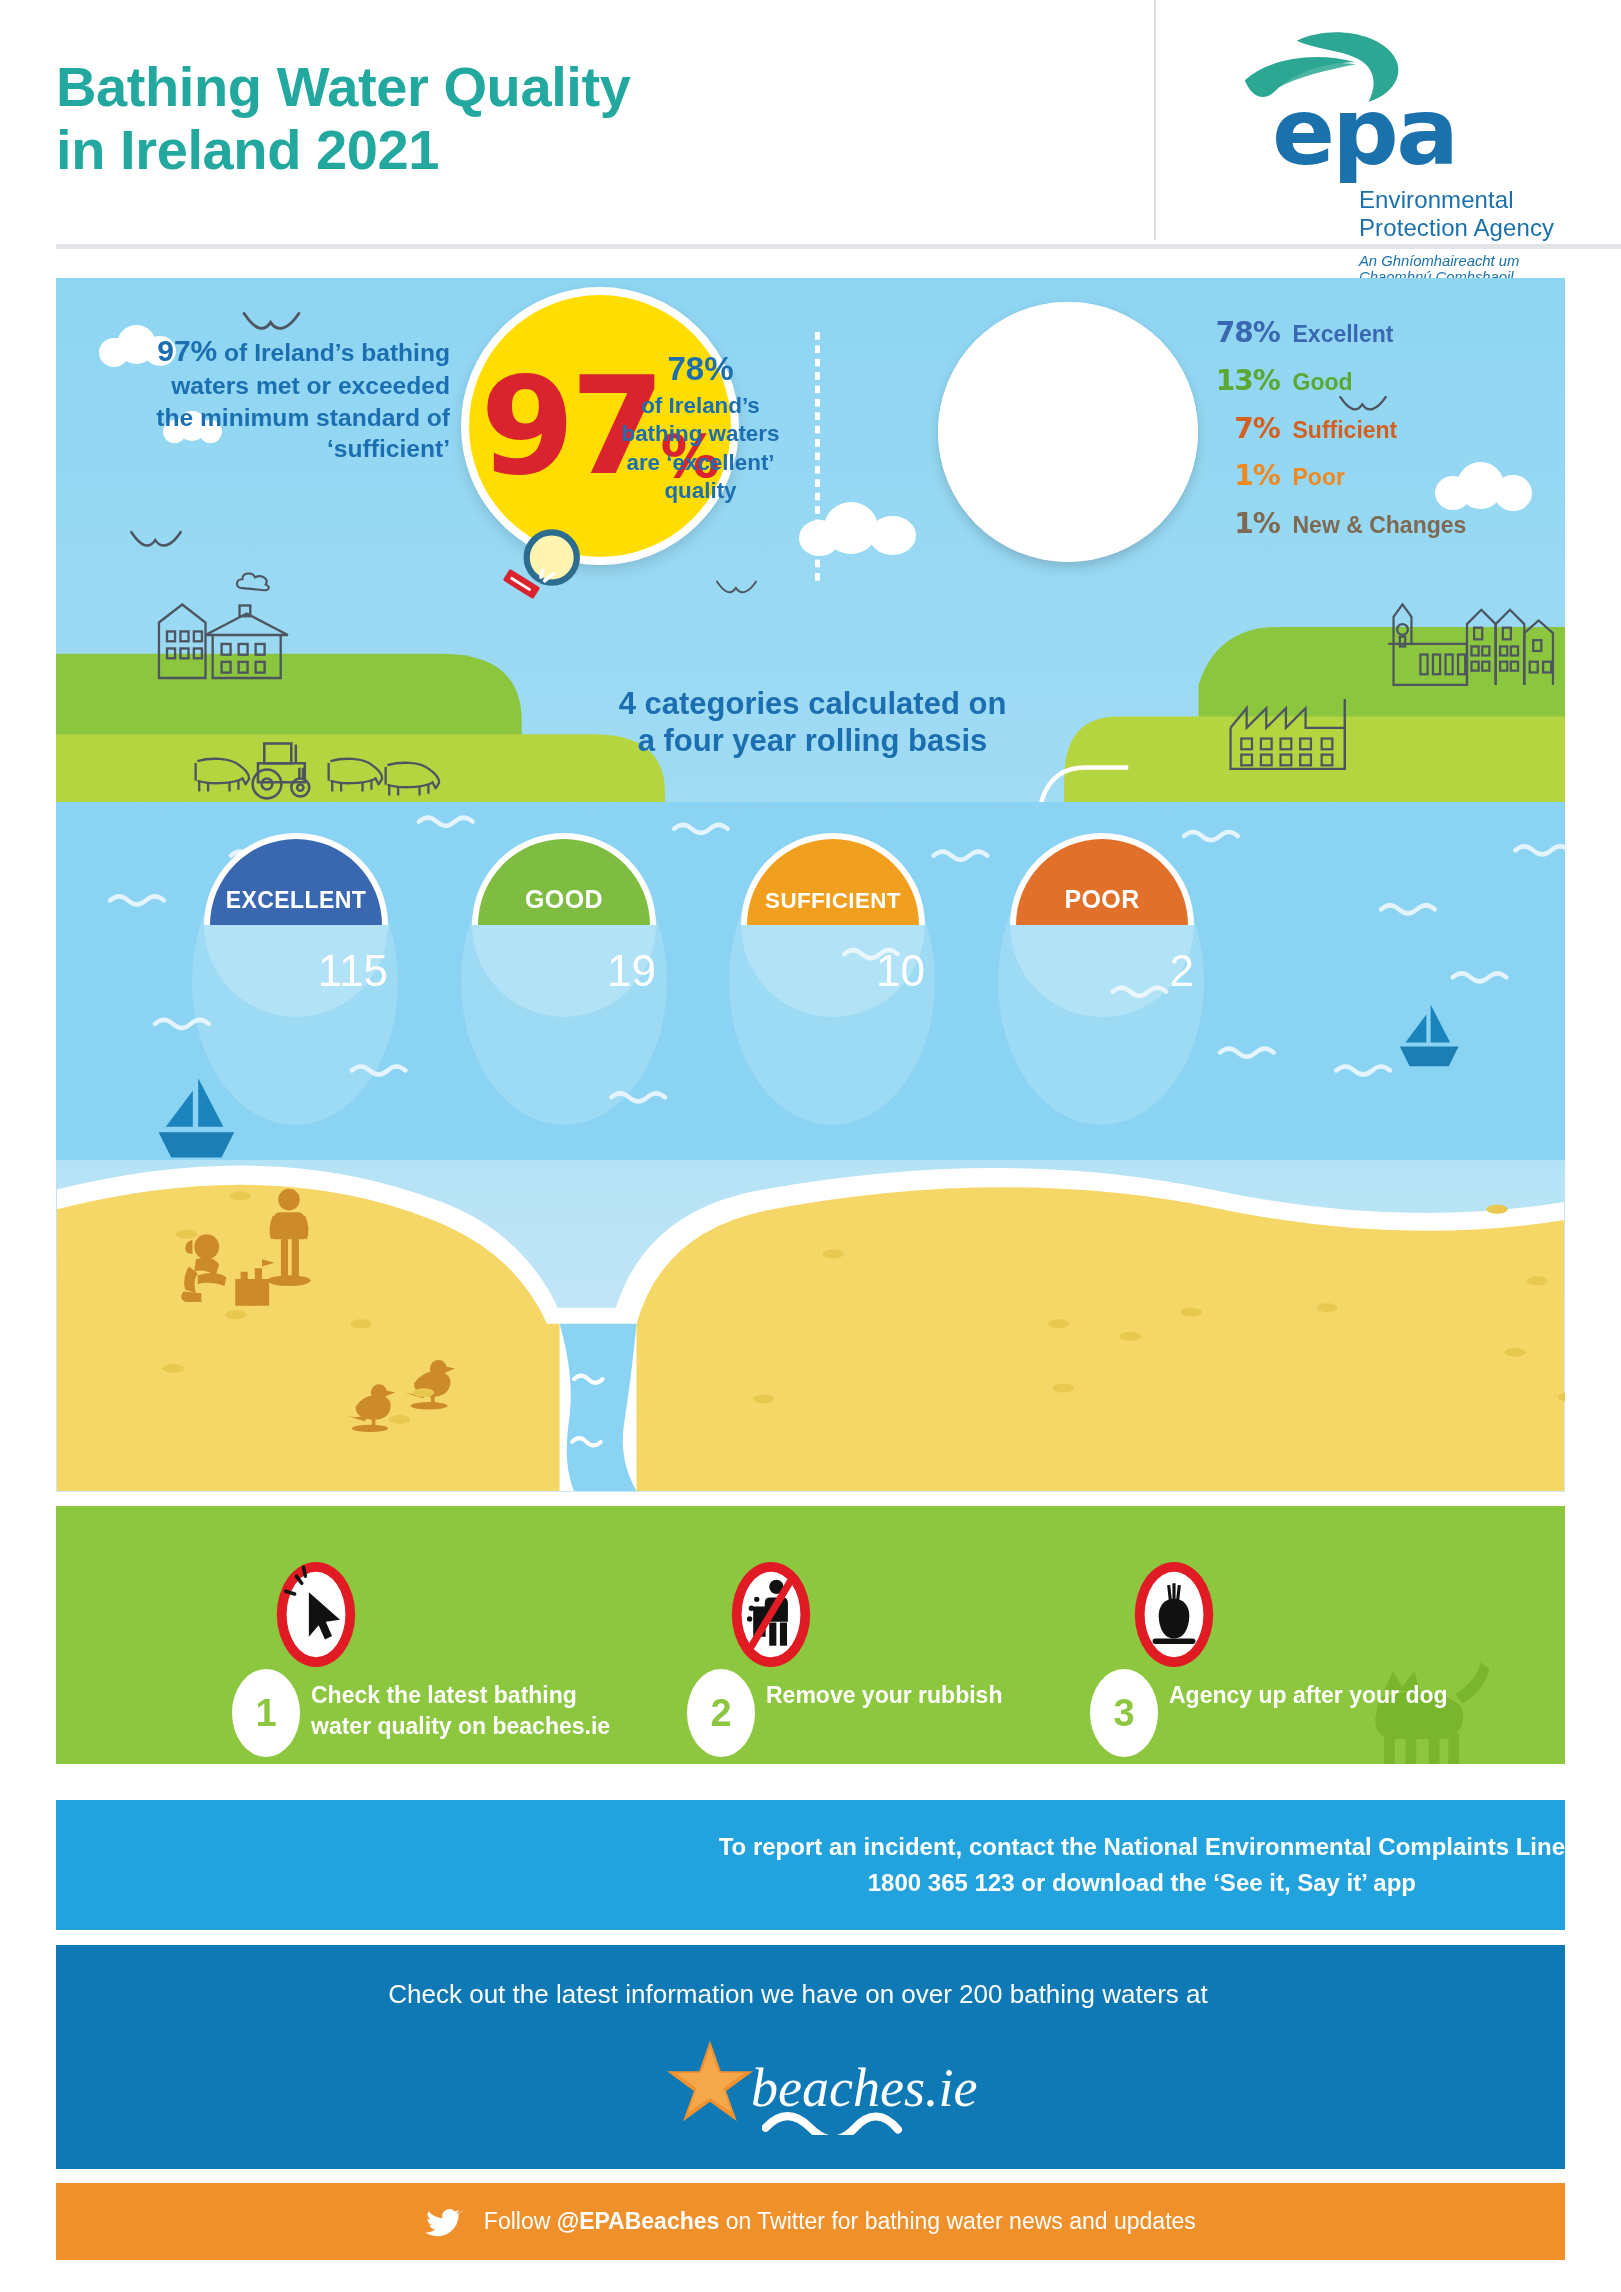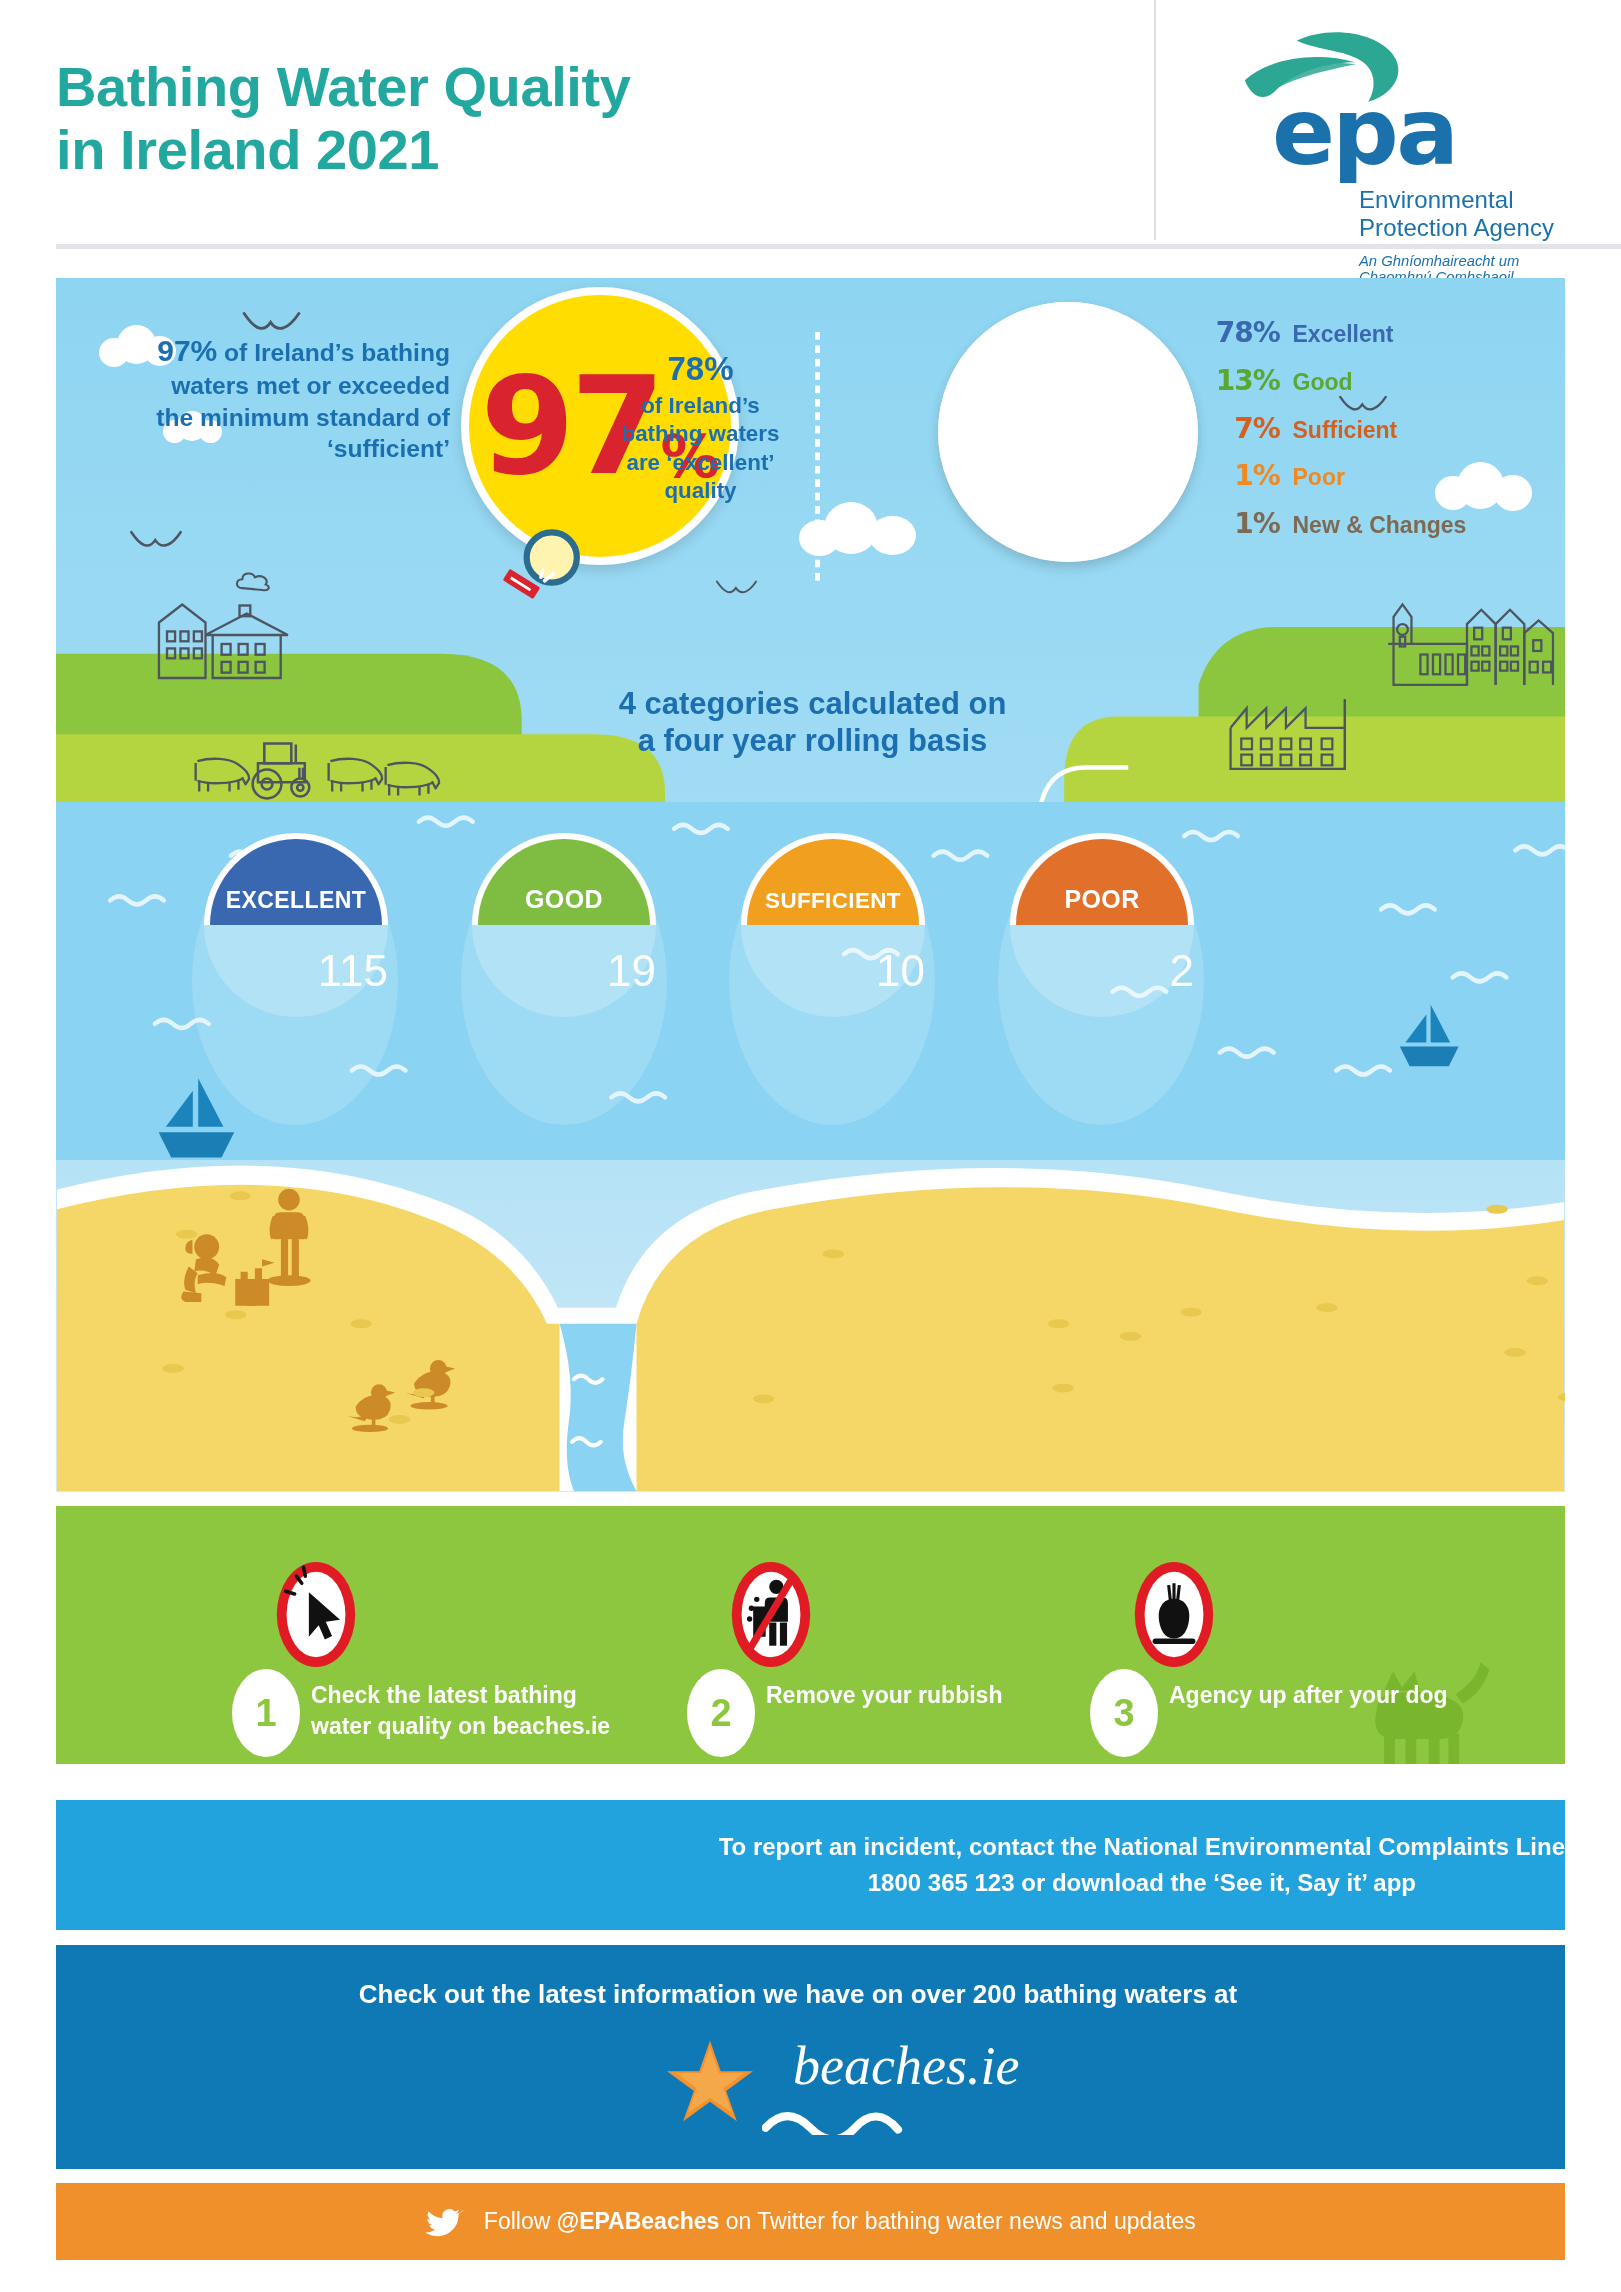--- a/index.html
+++ b/index.html
@@ -131,24 +131,24 @@
   
   .complaints { position:absolute; left:56px; top:1800px; width:1509px; height:130px;
                 background:#22a3dd; display:flex; align-items:center; justify-content:flex-end; }
   .complaints p { color:#fff; font-size:24px; font-weight:600; text-align:center;
                   line-height:1.5; white-space: pre-line; }
 
   
   .beaches { position:absolute; left:56px; top:1945px; width:1509px; height:224px;
              background:#0f79b5; }
   .beaches-head { position:absolute; left:0; top:34px; width:1484px; text-align:center;
-                  color:#fff; font-size:26px; font-weight:700; }
+                  color:#fff; font-size:26px; font-weight:400; }
   .beaches-logo { position:absolute; left:609px; top:90px; width:296px; height:99px; }
-  .beaches-word { position:absolute; left:86px; top:0; font-size:54px; color:#fff;
-                  font-style:italic; font-weight:400; font-family:"Liberation Serif", serif;margin-left:42px; }
+  .beaches-word { position:absolute; left:86px; top:22px; font-size:54px; color:#fff;
+                  font-style:italic; font-weight:400; font-family:"Liberation Serif", serif; }
 
   
   .twitter { position:absolute; left:56px; top:2183px; width:1509px; height:77px;
              background:#f0902b; display:flex; align-items:center; justify-content:center; }
   .twitter-icon { margin-right:19.7px; }
   .twitter p { color:#fff; font-size:23px; font-weight:500; }
   .twitter p b { font-weight:700; }
 
   svg { display:block; }
 </style>

